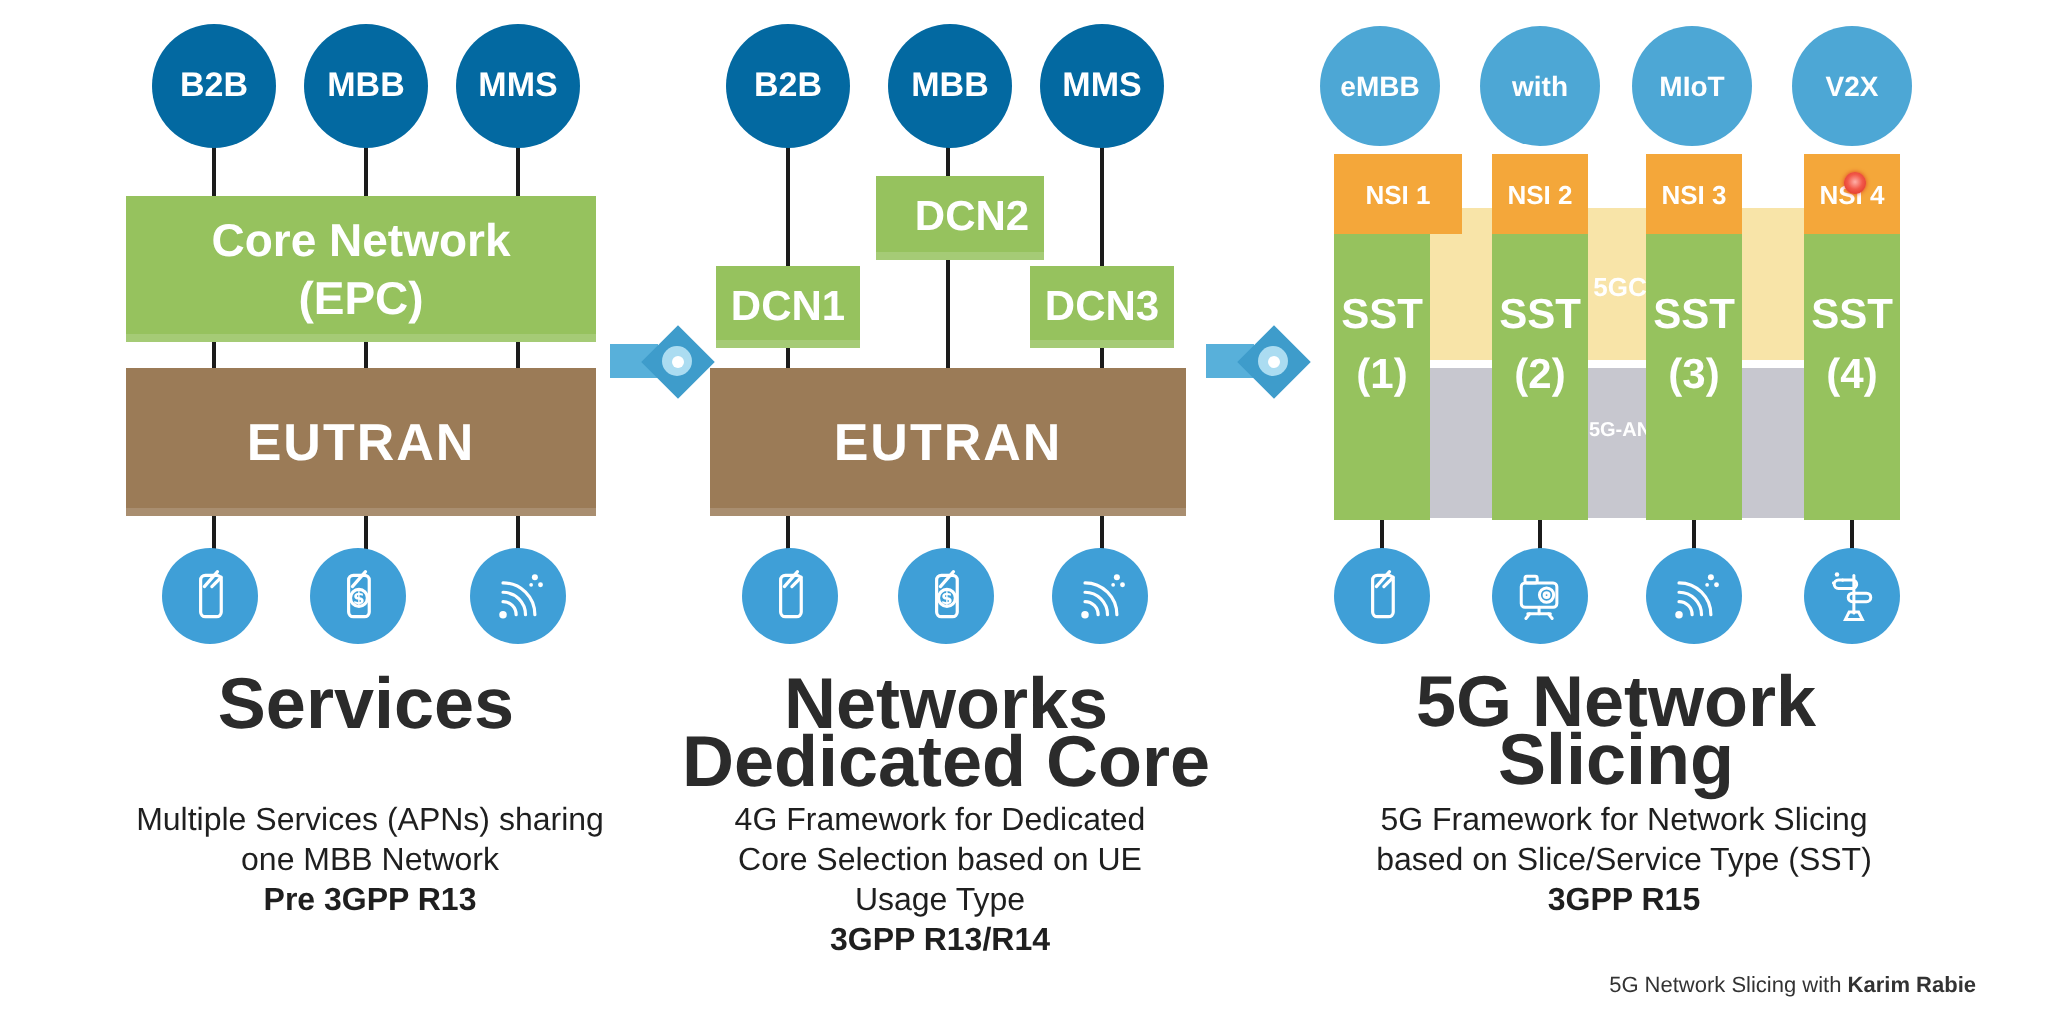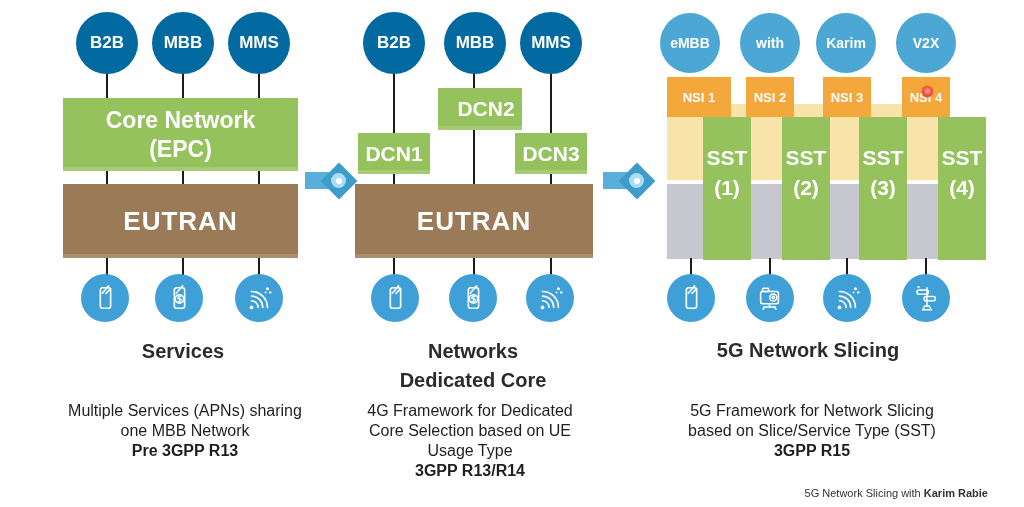--- a/index.html
+++ b/index.html
@@ -27,31 +27,31 @@
   .ranbox  { font-size:26px; letter-spacing:1px; }
   .dcnbox  { font-size:21px; }
   .nsibox  { font-size:13px; }
   .band { position:absolute; }
   .band.yellow { background:#f8e4a8; }
   .band.gray { background:#c7c7cf; }
   .bandlabel { position:absolute; color:#fff; font-weight:bold; text-align:center; width:56px; }
   .sstbar {
     position:absolute; width:48px; height:143px; background:#96c25e; color:#fff;
     font-weight:bold; font-size:21px; line-height:30px; text-align:center;
-    padding-top:0; box-sizing:border-box;margin-left:36px;
+    padding-top:0; box-sizing:border-box;
   }
   .sstbar .ssttxt { margin-top:26px; }
   .laserdot {
     position:absolute; width:11px; height:11px; border-radius:50%;
     background:radial-gradient(circle at 50% 45%, #ffb0a8 0%, #f2594a 45%, #da2c1e 100%);
     box-shadow:0 0 2px rgba(218,44,30,.8);
   }
   .title {
     position:absolute; width:300px; text-align:center; color:#2b2b2b;
-    font-size:20px; font-weight:bold; line-height:29px;
+    font-size:36px; font-weight:bold; line-height:29px;
   }
   .desc {
     position:absolute; width:300px; text-align:center; color:#1f1f1f;
     font-size:16px; line-height:20px;
   }
   .desc .bold { font-weight:bold; }
   .flow-arrow { position:absolute; width:50px; height:46px; }
   .flow-arrow .tail { position:absolute; left:0; top:14px; width:24px; height:17px; background:#58b0da; }
   .flow-arrow .head { position:absolute; left:21px; top:10px; width:26px; height:26px; background:#3e9ccb; transform:rotate(45deg); }
   .flow-arrow .ring { position:absolute; left:26px; top:15px; width:15px; height:15px; border-radius:50%; background:#abdcf1; }
@@ -264,21 +264,21 @@
       </div>
   </div>
 
   <div class="circ md" style="left:660px; top:13px;">
       <span>eMBB</span>
     </div>
   <div class="circ md" style="left:740px; top:13px;">
       <span>with</span>
     </div>
   <div class="circ md" style="left:816px; top:13px;">
-      <span>Karim</span>
+      <span>MIoT</span>
     </div>
   <div class="circ md" style="left:896px; top:13px;">
       <span>V2X</span>
     </div>
 
   <div class="laserdot" style="left:922px; top:86px;"></div>
 
   <div class="circ sm" style="left:667px; top:274px;">
     <svg class="icon" width="30" height="30" viewBox="0 0 32 32" fill="none" stroke="#fff" stroke-width="1.7" stroke-linecap="round">
       <rect x="11" y="5" width="11" height="22" rx="2.5"></rect>

